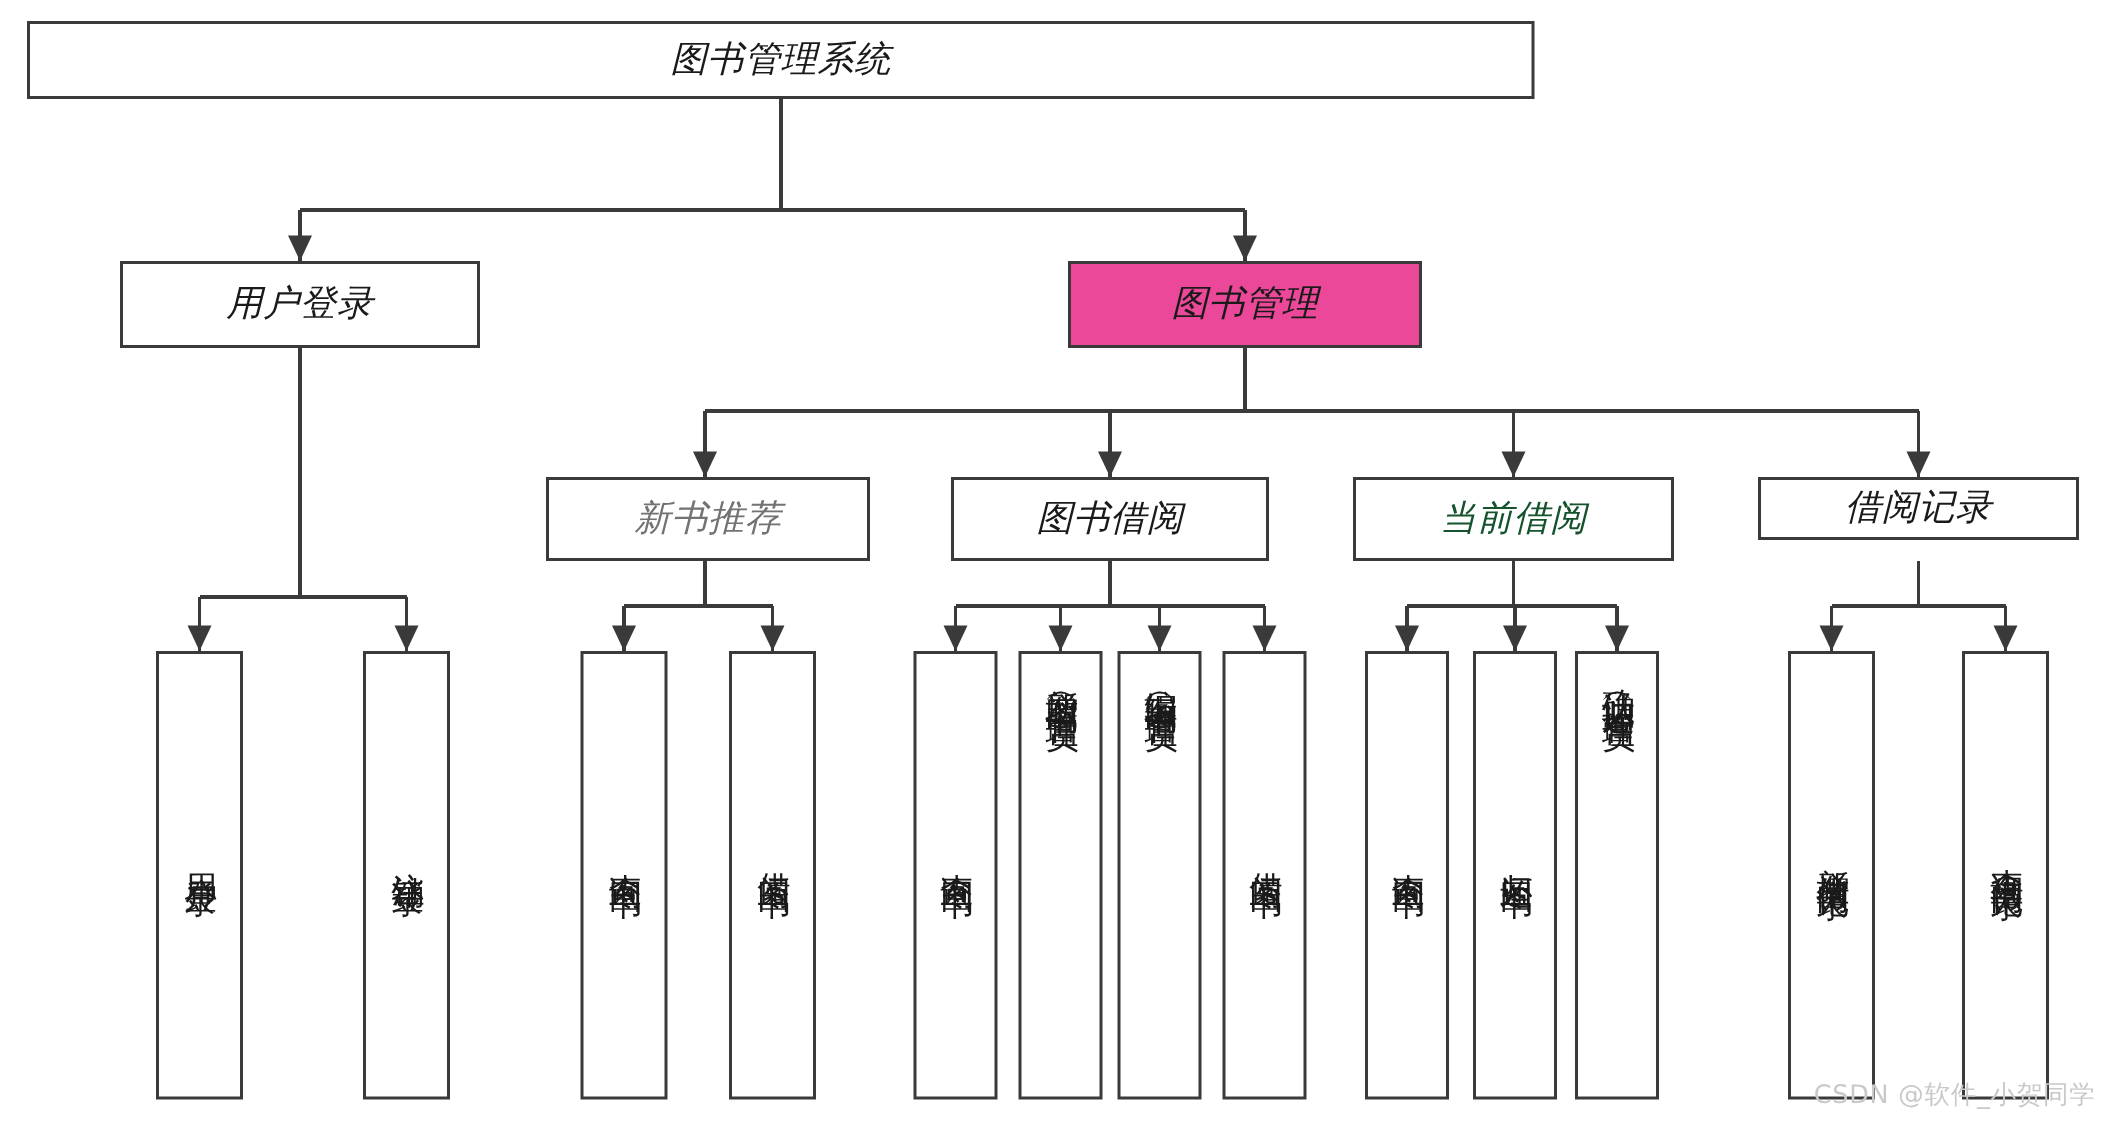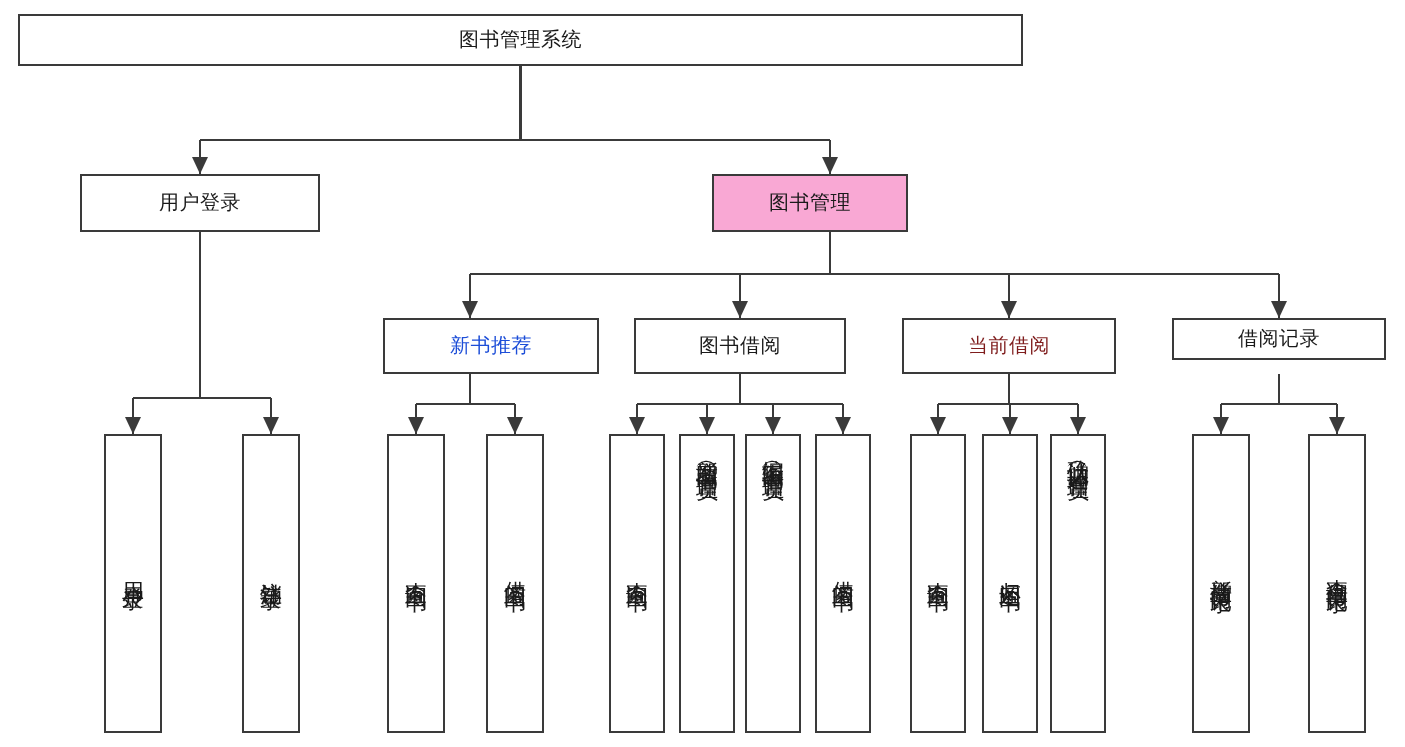--- a/index.html
+++ b/index.html
@@ -37,22 +37,23 @@
     z-index: 2;
   }
   .node .label {
     display: block;
     text-align: center;
     white-space: nowrap;
     line-height: 1.08;
   }
   
   .node.horiz .label {
-    font-size: 20px;
+    font-size: 24px;
     letter-spacing: 0.5px;
+    font-style: italic;
   }
   
   .node.vert {
     align-items: flex-start;
     justify-content: center;
     padding-top: 0;
   }
   .node.vert .label {
     writing-mode: vertical-rl;
     text-orientation: upright;
@@ -146,30 +147,30 @@
       <polygon points="1329,417 1345,417 1337,434" fill="#3a3a3a"></polygon>
     </svg>
 
   <div id="nodes">
       <div class="node horiz" style="left: 18px; top: 14px; width: 1005px; height: 52px; border-color: rgb(58, 58, 58); background: rgb(255, 255, 255); color: rgb(26, 26, 26);">
         <span class="label">图书管理系统</span>
       </div>
       <div class="node horiz" style="left: 80px; top: 174px; width: 240px; height: 58px; border-color: rgb(58, 58, 58); background: rgb(255, 255, 255); color: rgb(26, 26, 26);">
         <span class="label">用户登录</span>
       </div>
-      <div class="node horiz" style="left: 712px; top: 174px; width: 196px; height: 58px; border-color: rgb(58, 58, 58); background: #f9a8d4; color: rgb(26, 26, 26);">
+      <div class="node horiz" style="left: 712px; top: 174px; width: 236px; height: 58px; border-color: rgb(58, 58, 58); background: #ec4899; color: rgb(26, 26, 26);">
         <span class="label">图书管理</span>
       </div>
-      <div class="node horiz" style="left: 383px; top: 318px; width: 216px; height: 56px; border-color: rgb(58, 58, 58); background: rgb(255, 255, 255); color: #1d4ed8;">
+      <div class="node horiz" style="left: 364px; top: 318px; width: 216px; height: 56px; border-color: rgb(58, 58, 58); background: rgb(255, 255, 255); color: #737373;">
         <span class="label">新书推荐</span>
       </div>
       <div class="node horiz" style="left: 634px; top: 318px; width: 212px; height: 56px; border-color: rgb(58, 58, 58); background: rgb(255, 255, 255); color: rgb(26, 26, 26); align-items: center;">
         <span class="label">图书借阅</span>
       </div>
-      <div class="node horiz" style="left: 902px; top: 318px; width: 214px; height: 56px; border-color: rgb(58, 58, 58); background: rgb(255, 255, 255); color: #7f1d1d;">
+      <div class="node horiz" style="left: 902px; top: 318px; width: 214px; height: 56px; border-color: rgb(58, 58, 58); background: rgb(255, 255, 255); color: #14532d;">
         <span class="label">当前借阅</span>
       </div>
       <div class="node horiz" style="left: 1172px; top: 318px; width: 214px; height: 42px; border-color: rgb(58, 58, 58); background: rgb(255, 255, 255); color: rgb(26, 26, 26);">
         <span class="label">借阅记录</span>
       </div>
       <div class="node vert mid" style="left: 104px; top: 434px; width: 58px; height: 299px; border-color: rgb(58, 58, 58); background: rgb(255, 255, 255); color: rgb(26, 26, 26);">
         <span class="label">用户登录</span>
       </div>
       <div class="node vert mid" style="left: 242px; top: 434px; width: 58px; height: 299px; border-color: rgb(58, 58, 58); background: rgb(255, 255, 255); color: rgb(26, 26, 26);">
         <span class="label">注销登录</span>
@@ -202,14 +203,15 @@
         <span class="label">确认归还（管理员）</span>
       </div>
       <div class="node vert mid" style="left: 1192px; top: 434px; width: 58px; height: 299px; border-color: rgb(58, 58, 58); background: rgb(255, 255, 255); color: rgb(26, 26, 26);">
         <span class="label">新增借阅记录</span>
       </div>
       <div class="node vert mid" style="left: 1308px; top: 434px; width: 58px; height: 299px; border-color: rgb(58, 58, 58); background: rgb(255, 255, 255); color: rgb(26, 26, 26);">
         <span class="label">查询借阅记录</span>
       </div>
     </div>
 
+  <div id="watermark">CSDN @软件_小贺同学</div>
 
 </div>
 
 </body></html>

